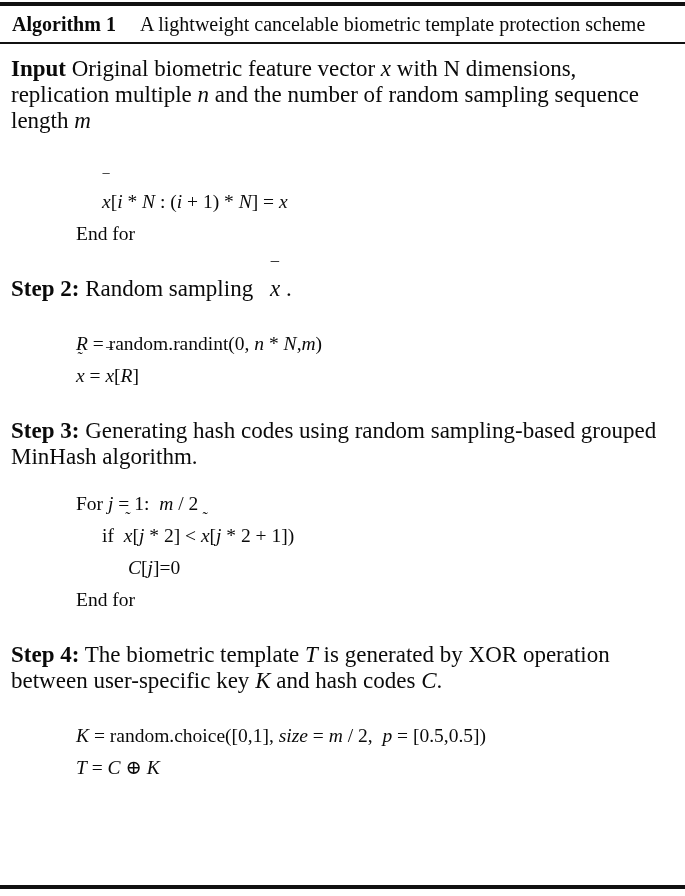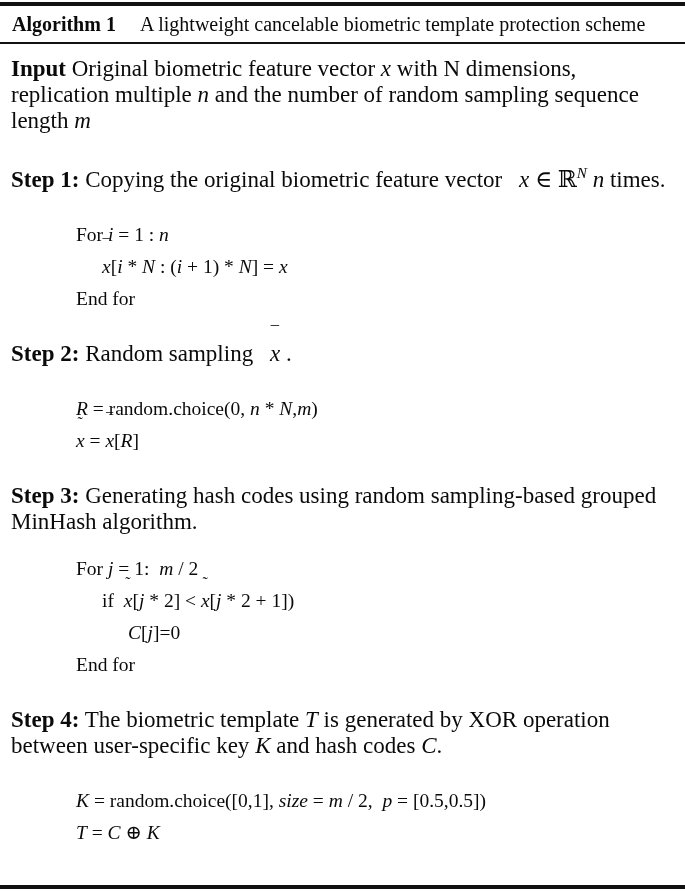--- a/index.html
+++ b/index.html
@@ -146,38 +146,36 @@
   </div>
 
   <div class="rule-mid"></div>
 
   <div class="body-area">
 
     <p class="para"><span class="lead">Input</span> Original biometric feature vector <i class="v">x</i> with N dimensions, replication multiple <i class="v">n</i> and the number of random sampling sequence length <i class="v">m</i></p>
 
     <div class="block-gap-lg"></div>
 
-    <p class="para"><span class="lead">Step 1:</span> Copying the original biometric feature vector <span class="sp-wide"></span><i class="v">x</i> <span class="up">∈</span> <span class="bb">ℝ</span><span class="sup">N</span> <i class="v">n</i> times.</p>
-
-    <div class="block-gap-lg"></div>
-
-    <div class="code-block">
-      <div class="code-line ind-1">For <i class="v">i</i> <span class="up">=</span> <span class="up">1</span> <span class="up">:</span> <i class="v">n</i></div>
+
+    <div class="block-gap-lg"></div>
+
+    <div class="code-block">
       <div class="code-line ind-2"><span class="acc bar"><span class="mark">‾</span>x</span><span class="up">[</span><i class="v">i</i> <span class="up">*</span> <i class="v">N</i> <span class="up">:</span> <span class="up">(</span><i class="v">i</i> <span class="up">+</span> <span class="up">1)</span> <span class="up">*</span> <i class="v">N</i><span class="up">]</span> <span class="up">=</span> <i class="v">x</i></div>
       <div class="code-line ind-1">End for</div>
     </div>
 
     <div class="block-gap-lg"></div>
 
     <p class="para"><span class="lead">Step 2:</span> Random sampling <span class="sp-wide"></span><span class="acc bar"><span class="mark">‾</span>x</span> .</p>
 
     <div class="block-gap-lg"></div>
 
     <div class="code-block">
-      <div class="code-line ind-1"><i class="v">R</i> <span class="up">=</span> <span class="up">random</span><span class="up">.</span><span class="up">choice(0,</span> <i class="v">n</i> <span class="up">*</span> <i class="v">N</i><span class="up">,</span><i class="v">m</i><span class="up">)</span></div>
+      <div class="code-line ind-1"><i class="v">R</i> <span class="up">=</span> <span class="up">random</span><span class="up">.</span><span class="up">randint(0,</span> <i class="v">n</i> <span class="up">*</span> <i class="v">N</i><span class="up">,</span><i class="v">m</i><span class="up">)</span></div>
       <div class="code-line ind-1"><span class="acc til"><span class="mark">˜</span>x</span> <span class="up">=</span> <span class="acc bar"><span class="mark">‾</span>x</span><span class="up">[</span><i class="v">R</i><span class="up">]</span></div>
     </div>
 
     <div class="block-gap-lg"></div>
 
     <p class="para"><span class="lead">Step 3:</span> Generating hash codes using  random sampling-based grouped MinHash algorithm.</p>
 
     <div class="block-gap-md"></div>
 
     <div class="code-block">

